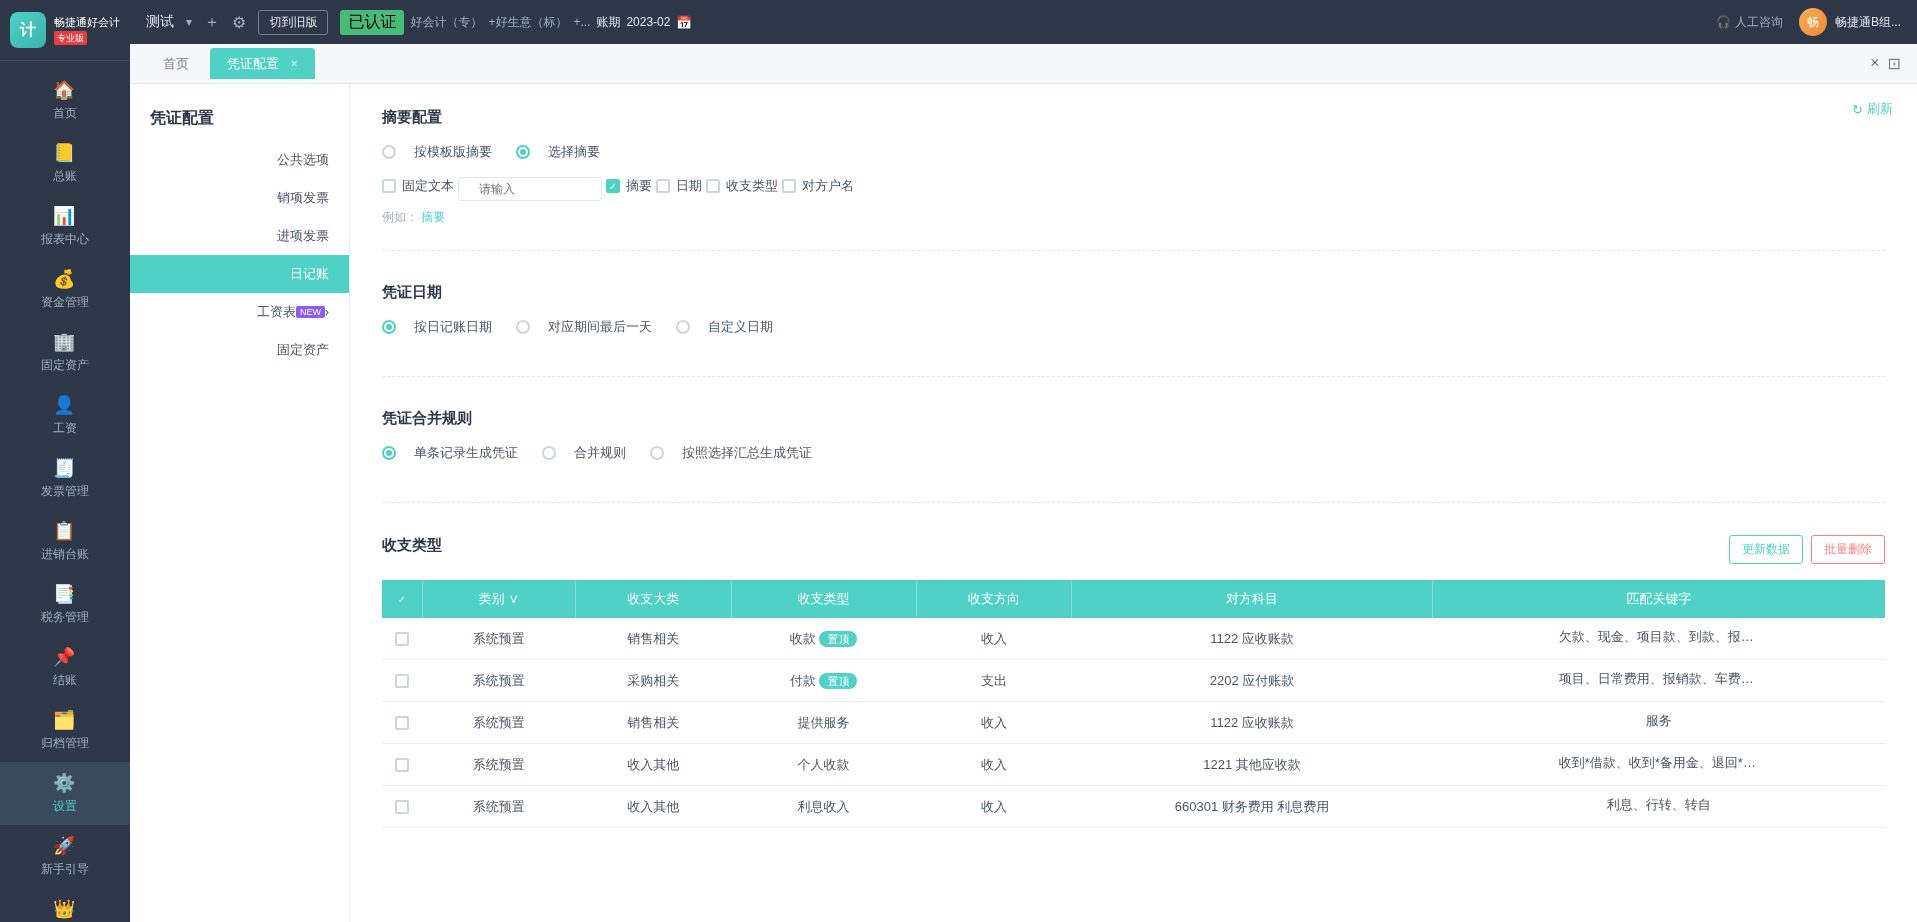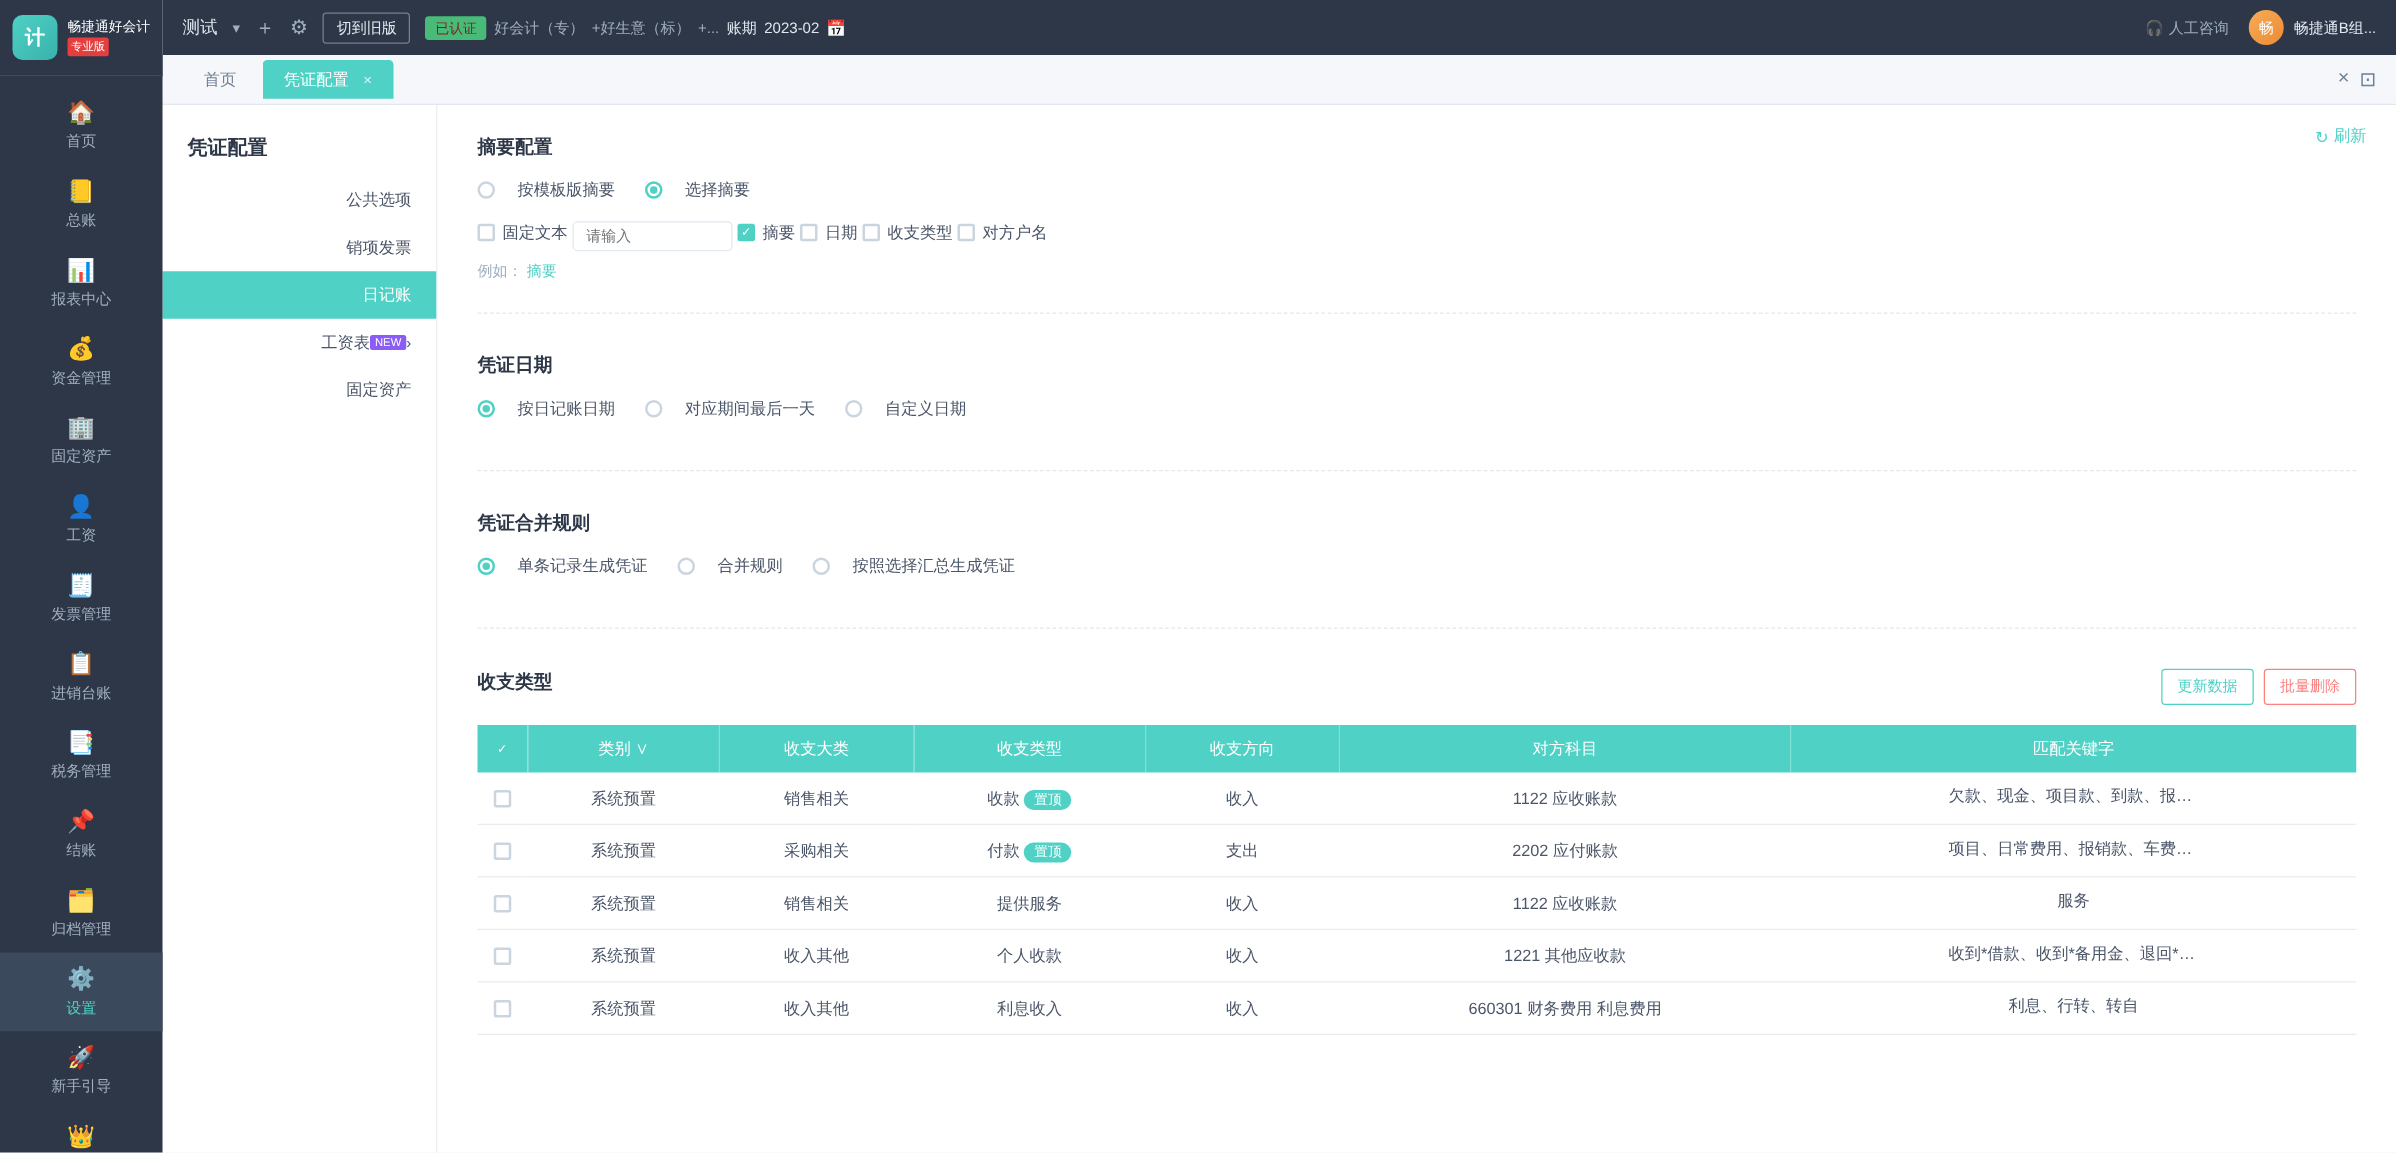--- a/index.html
+++ b/index.html
@@ -29,21 +29,21 @@
       position: fixed; left: 130px; top: 0; right: 0; height: 44px; background: #2d3748; display: flex; align-items: center; padding: 0 16px; z-index: 99; gap: 12px;
     }
     .topbar-title { color: #e2e8f0; font-size: 14px; }
     .topbar-arrow { color: #a0aec0; font-size: 12px; cursor: pointer; }
     .topbar-plus { color: #a0aec0; font-size: 16px; cursor: pointer; }
     .topbar-gear { color: #a0aec0; font-size: 16px; cursor: pointer; }
     .topbar-btn {
       border: 1px solid #718096; color: #e2e8f0; background: transparent; padding: 3px 10px; border-radius: 3px; font-size: 12px; cursor: pointer;
     }
     .topbar-badges { display: flex; align-items: center; gap: 6px; flex: 1; }
-    .badge-cert { background: #48bb78; color: #7f1d1d; padding: 2px 8px; border-radius: 3px; font-size: 11px; }
+    .badge-cert { background: #48bb78; color: #000000; padding: 2px 8px; border-radius: 3px; font-size: 16px; }
     .badge-text { color: #a0aec0; font-size: 12px; }
     .topbar-period { color: #e2e8f0; font-size: 12px; }
     .topbar-right { display: flex; align-items: center; gap: 16px; }
     .topbar-service { color: #a0aec0; font-size: 12px; cursor: pointer; display: flex; align-items: center; gap: 4px; }
     .topbar-user { display: flex; align-items: center; gap: 8px; cursor: pointer; }
     .user-avatar { width: 28px; height: 28px; background: linear-gradient(135deg, #f6ad55, #ed8936); border-radius: 50%; display: flex; align-items: center; justify-content: center; color: white; font-size: 12px; }
     .user-name { color: #e2e8f0; font-size: 12px; }
 
     
     .content-area {
@@ -102,21 +102,21 @@
     .radio-circle.checked::after { content: ''; width: 6px; height: 6px; border-radius: 50%; background: #4fd1c5; }
 
     
     .checkbox-group { display: flex; gap: 4px; align-items: flex-start; }
     .checkbox-item { display: flex; align-items: center; gap: 6px; cursor: pointer; font-size: 13px; color: #4a5568; }
     .checkbox-box {
       width: 14px; height: 14px; border: 2px solid #cbd5e0; border-radius: 2px; display: flex; align-items: center; justify-content: center; flex-shrink: 0; background: white;
     }
     .checkbox-box.checked { background: #4fd1c5; border-color: #4fd1c5; color: white; font-size: 10px; }
     .text-input {
-      border: 1px solid #e2e8f0; border-radius: 4px; padding: 4px 10px; font-size: 12px; color: #718096; width: 128px;
+      border: 1px solid #e2e8f0; border-radius: 4px; padding: 4px 20px; font-size: 12px; color: #718096; width: 144px;
     }
     .example-text { color: #4fd1c5; font-size: 12px; margin-top: 8px; }
     .example-label { color: #a0aec0; font-size: 12px; }
 
     
     .table-actions { display: flex; justify-content: flex-end; gap: 8px; margin-bottom: 8px; }
     .action-btn {
       padding: 5px 12px; border-radius: 3px; font-size: 12px; cursor: pointer; border: 1px solid;
     }
     .btn-outline-primary { border-color: #4fd1c5; color: #4fd1c5; background: white; }
@@ -255,20 +255,23 @@
   <div class="main-layout">
 
     <div class="left-menu">
       <div class="page-title">凭证配置</div>
       <div class="menu-item">
         <span>公共选项</span>
       </div>
       <div class="menu-item">
         <span>销项发票</span>
       </div>
+      <div class="menu-item">
+        <span>进项发票</span>
+      </div>
       <div class="menu-item active">
         <span>日记账</span>
       </div>
       <div class="menu-item">
         <span>工资表</span>
         <span class="new-badge">NEW</span>
         <span class="menu-arrow">›</span>
       </div>
       <div class="menu-item">
         <span>固定资产</span>

